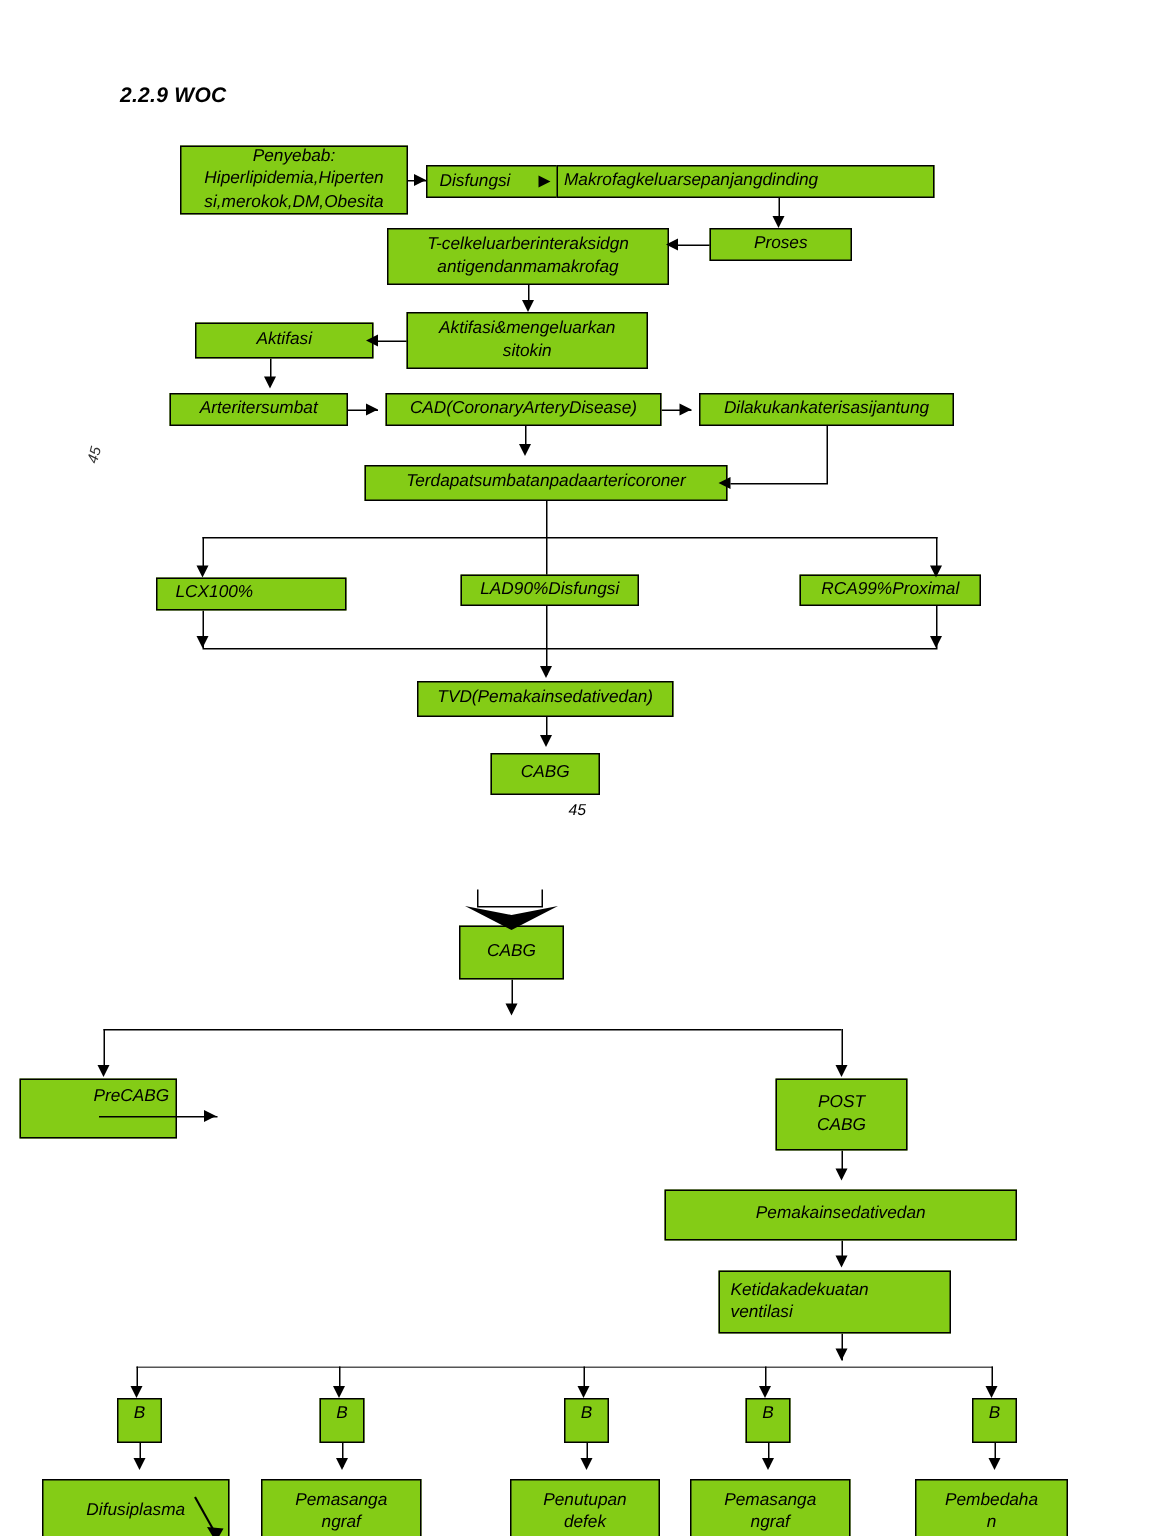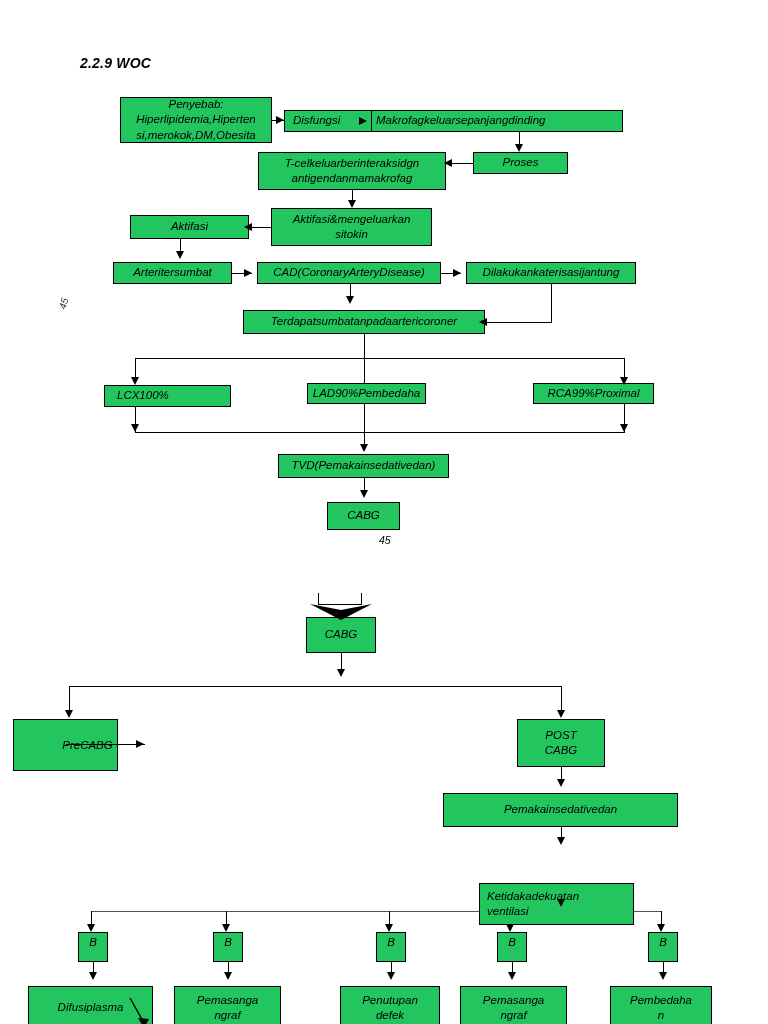--- a/index.html
+++ b/index.html
@@ -13,21 +13,21 @@
     width:768px;
     height:1024px;
     background:#ffffff;
     overflow:hidden;
   }
   
   .box{
     position:absolute;
     box-sizing:border-box;
     border:1px solid #000;
-    background:#22c55e;
+    background:#84cc16;
     font-style:italic;
     font-size:11.5px;
     line-height:1.32;
     display:flex;
     align-items:center;
     justify-content:center;
     text-align:center;
     padding:2px 4px;
     z-index:3;
   }
@@ -62,21 +62,21 @@
 
   <div class="box" style="left:120px;top:97px;width:152px;height:46px;flex-direction:column;">
     <span style="white-space:pre-line;">Penyebab:
 Hiperlipidemia,Hiperten
 si,merokok,DM,Obesita</span>
   </div>
 
   <div class="h" style="left:272px;top:120px;width:12px;"></div>
   <div class="ar rt" style="left:276px;top:116px;"></div>
 
-  <div class="box" style="left:284px;top:110px;width:110px;height:22px;justify-content:flex-start;padding-left:8px;">
+  <div class="box" style="left:284px;top:110px;width:110px;height:22px;justify-content:flex-start;padding-left:8px;align-items:flex-end;">
     <span>Disfungsi</span>
   </div>
   <div class="h" style="left:348px;top:121px;width:18px;"></div>
   <div class="ar rt" style="left:359px;top:117px;"></div>
 
   <div class="box" style="left:371px;top:110px;width:252px;height:22px;justify-content:flex-start;padding-left:4px;">
     <span>Makrofagkeluarsepanjangdinding</span>
   </div>
 
   <div class="v" style="left:519px;top:132px;height:18px;"></div>
@@ -146,21 +146,21 @@
   <div class="h" style="left:135px;top:358px;width:490px;"></div>
   <div class="v" style="left:135px;top:358px;height:22px;"></div>
   <div class="ar dn" style="left:131px;top:377px;"></div>
   <div class="v" style="left:624px;top:358px;height:22px;"></div>
   <div class="ar dn" style="left:620px;top:377px;"></div>
 
   <div class="box" style="left:104px;top:385px;width:127px;height:22px;justify-content:flex-start;padding-left:12px;">
     <span>LCX100%</span>
   </div>
   <div class="box" style="left:307px;top:383px;width:119px;height:21px;">
-    <span>LAD90%Pembedaha</span>
+    <span>LAD90%Disfungsi</span>
   </div>
   <div class="box" style="left:533px;top:383px;width:121px;height:21px;">
     <span>RCA99%Proximal</span>
   </div>
 
   <div class="v" style="left:135px;top:407px;height:25px;"></div>
   <div class="ar dn" style="left:131px;top:424px;"></div>
   <div class="v" style="left:624px;top:404px;height:28px;"></div>
   <div class="ar dn" style="left:620px;top:424px;"></div>
   <div class="h" style="left:135px;top:432px;width:490px;"></div>
@@ -195,21 +195,21 @@
   </div>
 
   <div class="v" style="left:341px;top:653px;height:22px;"></div>
   <div class="ar dn" style="left:337px;top:669px;"></div>
   <div class="h" style="left:69px;top:686px;width:492px;"></div>
   <div class="v" style="left:69px;top:686px;height:28px;"></div>
   <div class="ar dn" style="left:65px;top:710px;"></div>
   <div class="v" style="left:561px;top:686px;height:28px;"></div>
   <div class="ar dn" style="left:557px;top:710px;"></div>
 
-  <div class="box" style="left:13px;top:719px;width:105px;height:52px;align-items:center;padding-top:4px;padding-left:48px;">
+  <div class="box" style="left:13px;top:719px;width:105px;height:40px;align-items:flex-start;padding-top:4px;padding-left:48px;">
     <span>PreCABG</span>
   </div>
 
   <div class="h" style="left:66px;top:744px;width:79px;z-index:5;"></div>
   <div class="ar rt" style="left:136px;top:740px;z-index:5;"></div>
 
 
   <div class="box" style="left:517px;top:719px;width:88px;height:48px;flex-direction:column;">
     <span style="white-space:pre-line;">POST
 CABG</span>
@@ -218,21 +218,21 @@
   <div class="v" style="left:561px;top:767px;height:18px;"></div>
   <div class="ar dn" style="left:557px;top:779px;"></div>
 
   <div class="box" style="left:443px;top:793px;width:235px;height:34px;">
     <span>Pemakainsedativedan</span>
   </div>
 
   <div class="v" style="left:561px;top:827px;height:16px;"></div>
   <div class="ar dn" style="left:557px;top:837px;"></div>
 
-  <div class="box lft" style="left:479px;top:883px;width:155px;height:42px;flex-direction:column;align-items:flex-start;justify-content:center;">
+  <div class="box lft" style="left:479px;top:847px;width:155px;height:42px;flex-direction:column;align-items:flex-start;justify-content:center;">
     <span style="white-space:pre-line;">Ketidakadekuatan
 ventilasi</span>
   </div>
 
   <div class="v" style="left:561px;top:889px;height:18px;"></div>
   <div class="ar dn" style="left:557px;top:899px;"></div>
   <div class="hg" style="left:91px;top:911px;width:571px;"></div>
 
   <div class="v" style="left:91px;top:911px;height:17px;"></div>
   <div class="ar dn" style="left:87px;top:924px;"></div>

